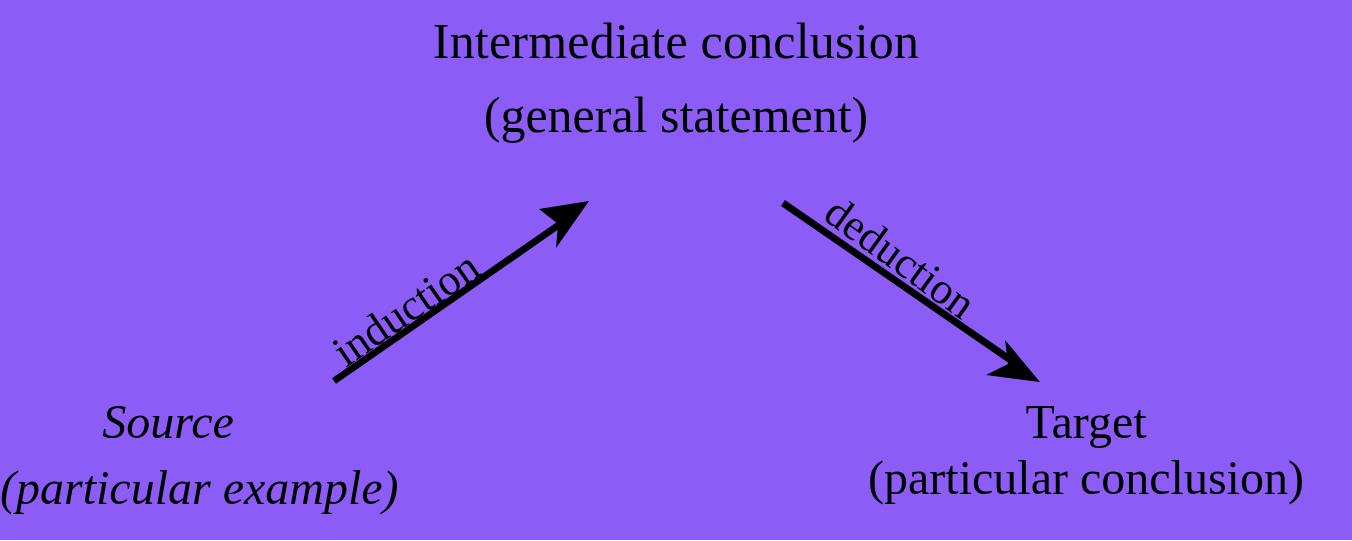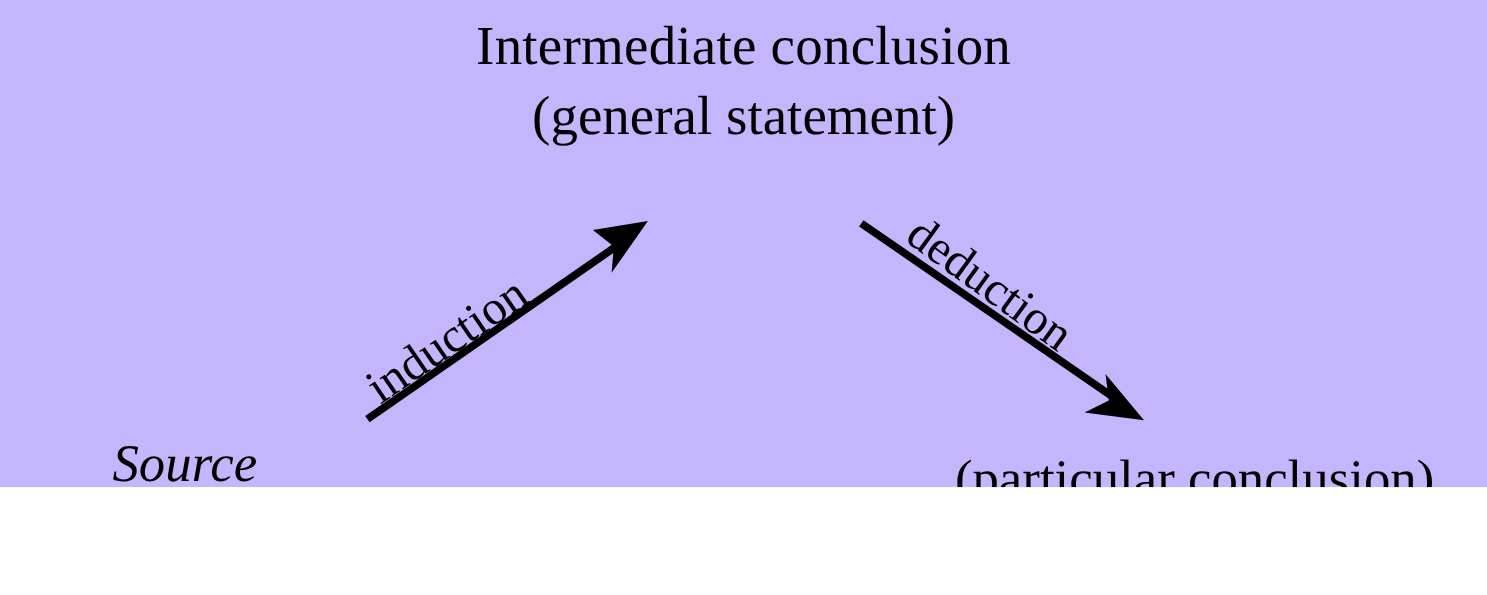--- a/index.html
+++ b/index.html
@@ -3,22 +3,22 @@
 <meta charset="utf-8">
 <style>
   html, body {
     margin: 0;
     padding: 0;
     background: #ffffff;
   }
   #canvas {
     position: relative;
     width: 1352px;
-    height: 443px;
-    background: #c4b5fd;
+    height: 540px;
+    background: #8b5cf6;
     overflow: hidden;
     font-family: "Liberation Serif", "DejaVu Serif", serif;
     color: #000000;
   }
 
   .node {
     position: absolute;
     text-align: center;
     line-height: 1.08;
     color: #000000;
@@ -31,40 +31,40 @@
   }
 
   
   #node-intermediate {
     left: 0;
     right: 0;
     top: 14px;
     font-size: 50px;
   }
   #node-intermediate .line-main { letter-spacing: 0.2px; }
-  #node-intermediate .line-sub  { margin-top: 10px; }
+  #node-intermediate .line-sub  { margin-top: 20px; }
 
   
   #node-source {
     left: 0px;
     top: 396px;
     width: 336px;
     font-size: 48px;
     font-style: italic;
   }
   #node-source .line-sub { margin-top: 14px; }
 
   
   #node-target {
     left: 820px;
     top: 396px;
     width: 532px;
     font-size: 48px;
   }
-  #node-target .line-sub { margin-top: 14px; }
+  #node-target .line-sub { margin-top: 4px; }
 
   
   #arrows {
     position: absolute;
     left: 0;
     top: 0;
     width: 1352px;
     height: 541px;
   }
 
@@ -96,20 +96,21 @@
     <span class="line-main">Intermediate conclusion</span>
     <span class="line-sub">(general statement)</span>
   </div>
 
   <div class="node" id="node-source">
     <span class="line-main">Source</span>
     <span class="line-sub">(particular example)</span>
   </div>
 
   <div class="node" id="node-target">
+    <span class="line-main">Target</span>
     <span class="line-sub">(particular conclusion)</span>
   </div>
 
   <svg id="arrows" viewBox="0 0 1352 541">
 
     <g>
       <line x1="334" y1="381" x2="563" y2="222" stroke="#000000" stroke-width="7" stroke-linecap="butt"></line>
       <path d="M 589 201 L 556 248 L 558 224 L 539 209 Z" fill="#000000"></path>
     </g>
 

